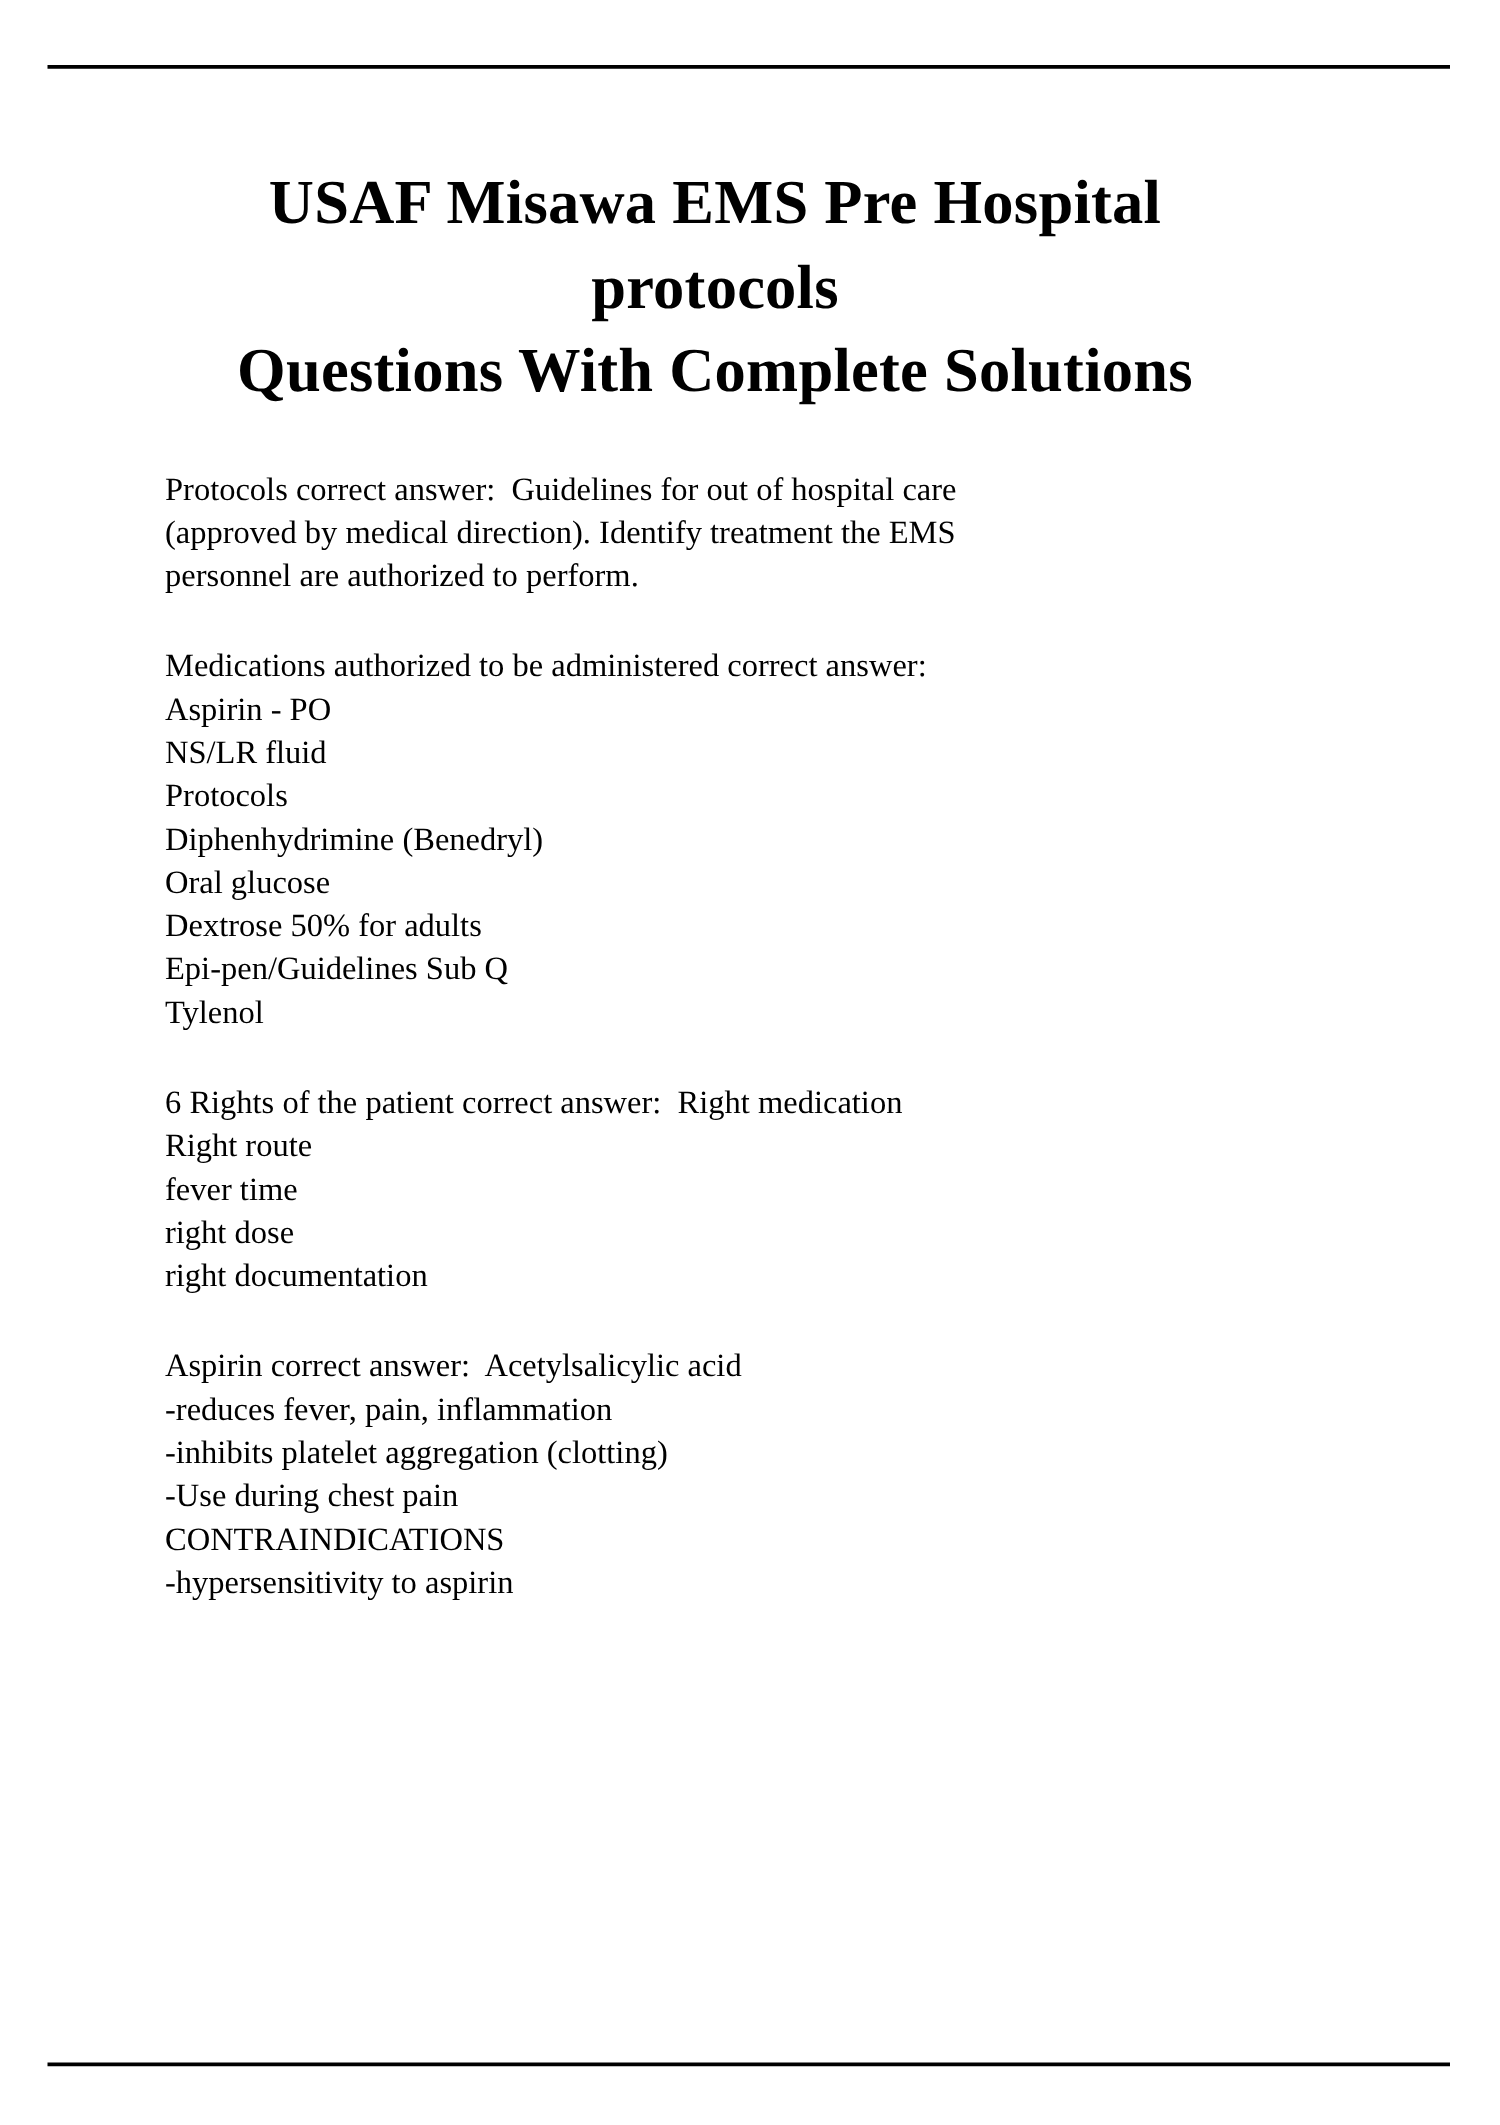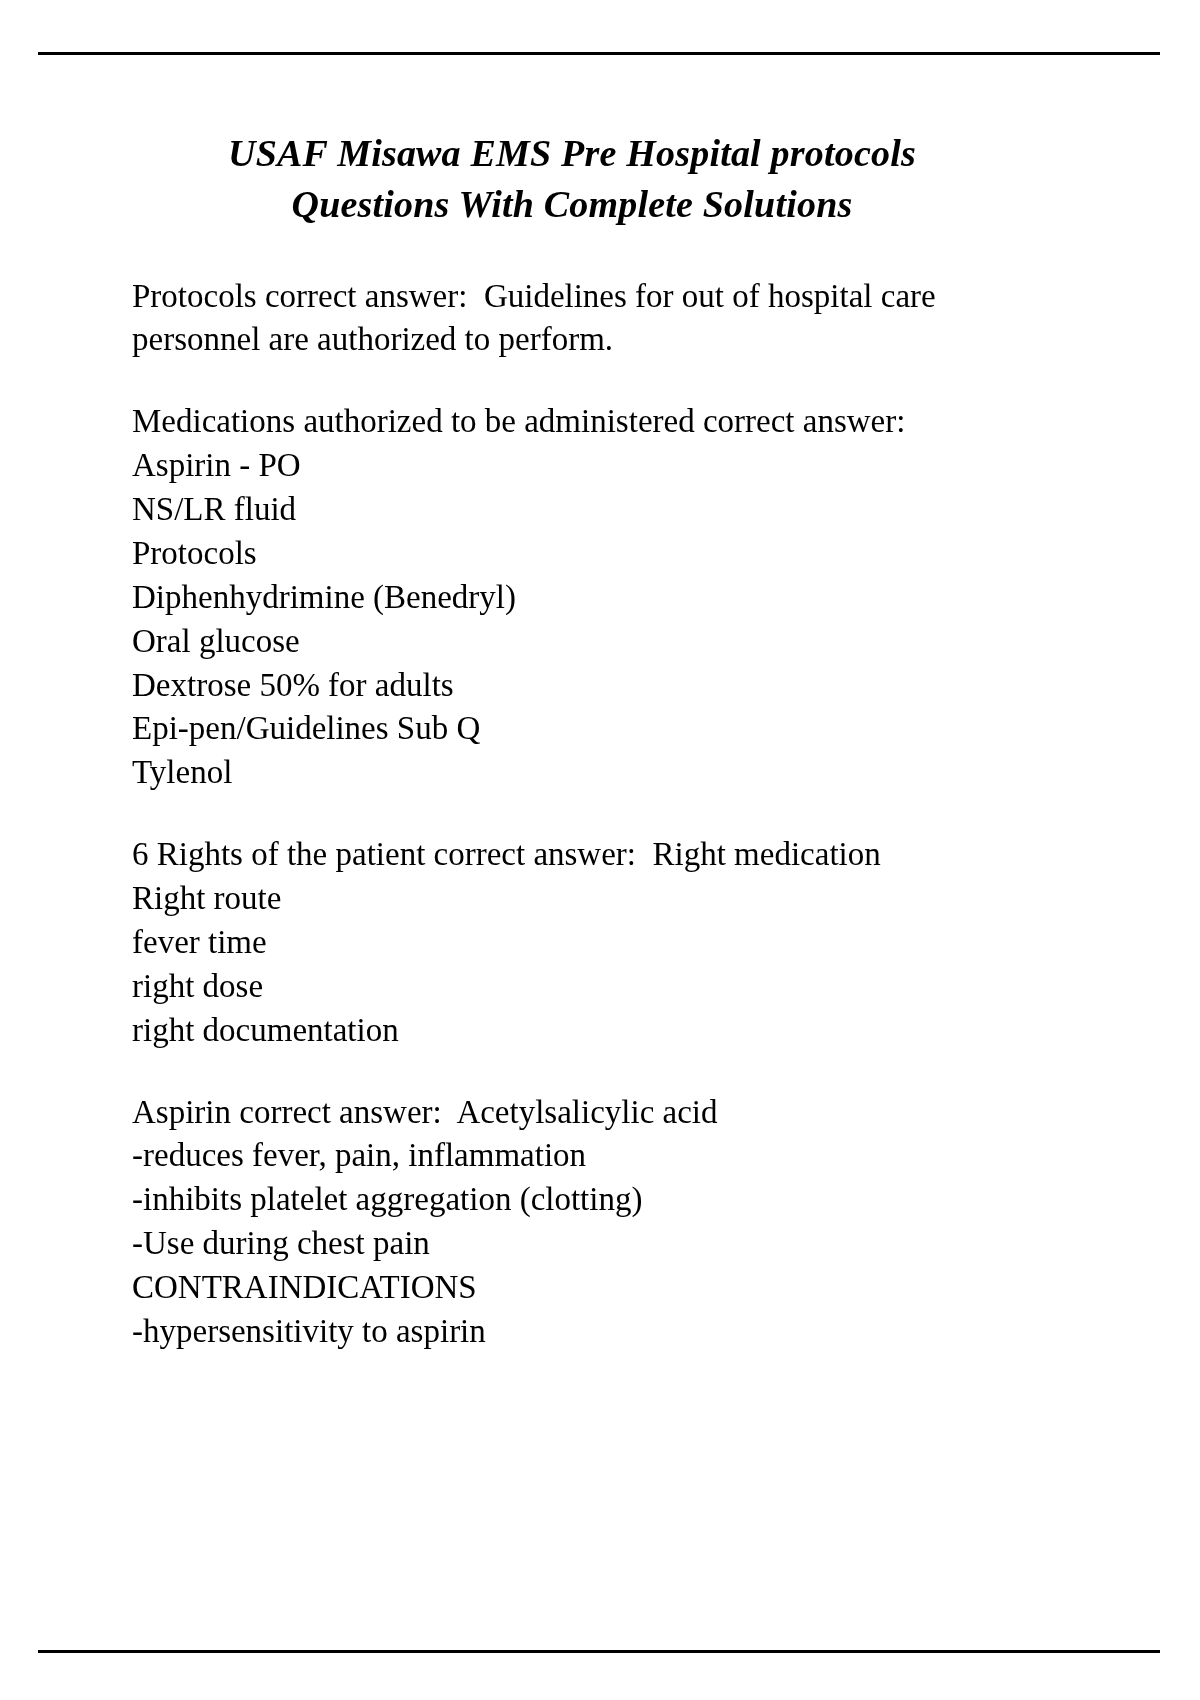--- a/index.html
+++ b/index.html
@@ -37,47 +37,46 @@
   .content {
     position: absolute;
     left: 132px;
     top: 128px;
     width: 880px;
   }
 
   .doc-title {
     text-align: center;
     font-weight: bold;
-    font-size: 38px;
+    font-size: 50px;
     line-height: 1.35;
     letter-spacing: 0.2px;
     margin: 0 0 0 0;
     padding: 0 8px;
-    font-style: italic;
   }
   .doc-title .title-line {
     display: block;
   }
 
   .section {
     margin-top: 38px;
   }
   .section.first-section {
     margin-top: 44px;
   }
 
   .para {
     font-size: 29.5px;
     line-height: 1.33;
     margin: 0;
     white-space: normal;
   }
   .line {
     display: block;
-    font-size: 33px;
+    font-size: 26px;
     line-height: 1.33;
     white-space: pre-wrap;
   }
 </style>
 </head>
 <body>
 
 <div class="page">
 
   <div class="rule rule-top"></div>
@@ -85,20 +84,21 @@
   <div class="content">
 
     <h1 class="doc-title">
       <span class="title-line">USAF Misawa EMS Pre Hospital protocols</span>
       <span class="title-line">Questions With Complete Solutions</span>
     </h1>
 
     <div class="section first-section">
       <p class="para">
         <span class="line">Protocols correct answer:  Guidelines for out of hospital care</span>
+        <span class="line">(approved by medical direction). Identify treatment the EMS</span>
         <span class="line">personnel are authorized to perform.</span>
       </p>
     </div>
 
     <div class="section">
       <p class="para">
         <span class="line">Medications authorized to be administered correct answer:</span>
         <span class="line">Aspirin - PO</span>
         <span class="line">NS/LR fluid</span>
         <span class="line">Protocols</span>

